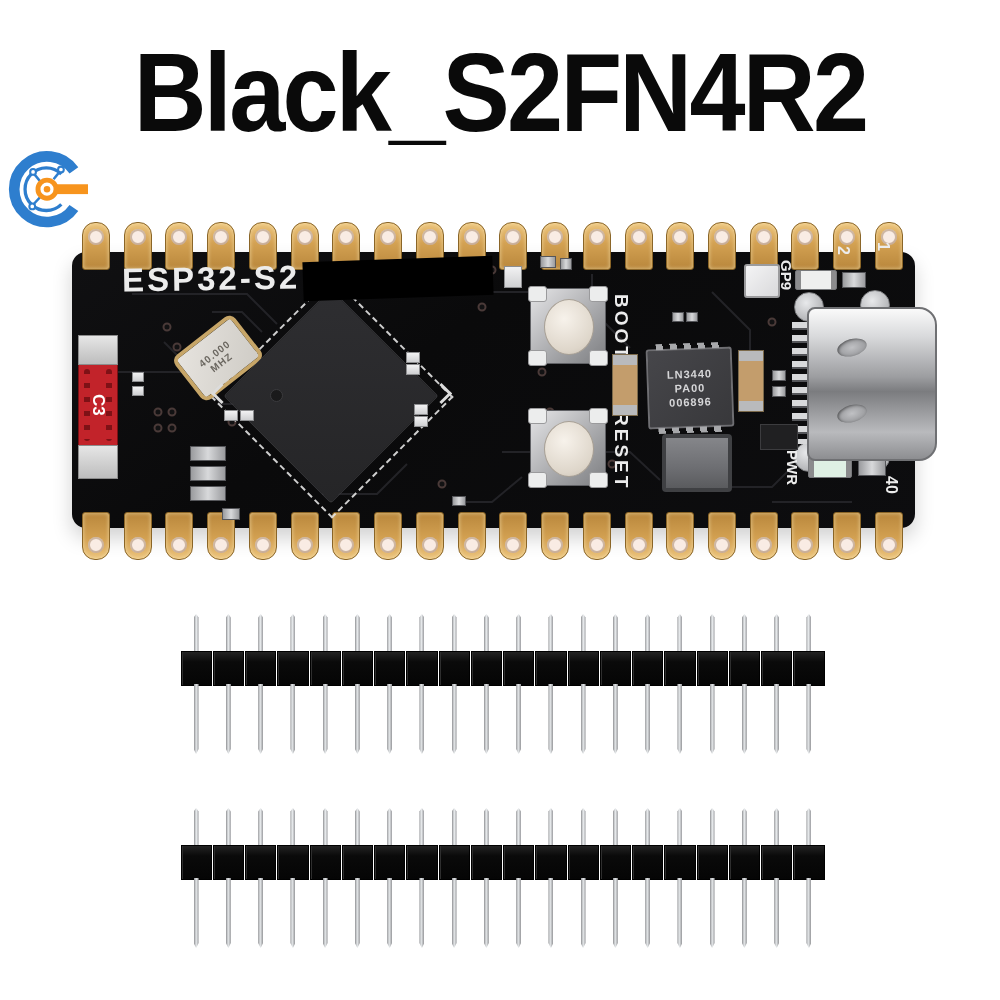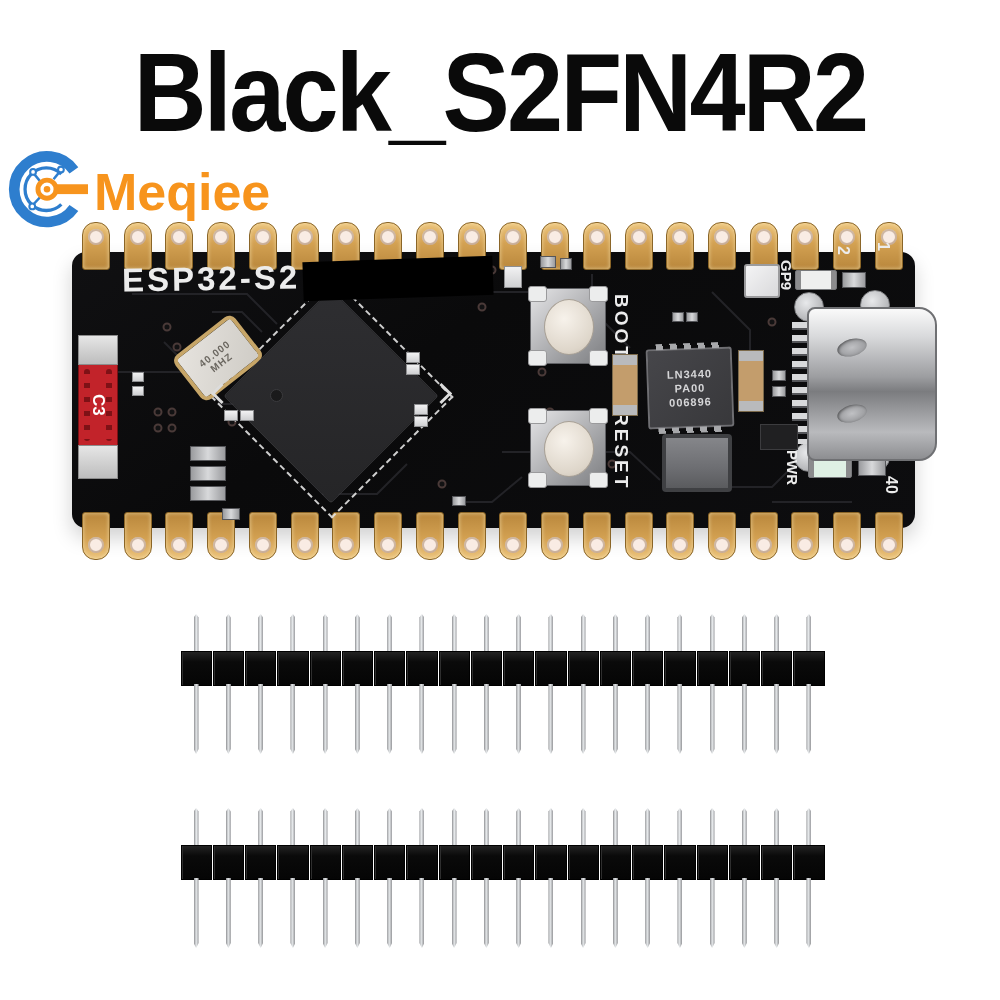--- a/index.html
+++ b/index.html
@@ -157,21 +157,20 @@
       <line x1="47" y1="49" x2="34" y2="33" stroke="#2e7ece" stroke-width="3"></line>
       <circle cx="33" cy="31" r="3.5" fill="#fff" stroke="#2e7ece" stroke-width="2.5"></circle>
       <line x1="47" y1="56" x2="33" y2="71" stroke="#2e7ece" stroke-width="3"></line>
       <circle cx="32" cy="73" r="3.5" fill="#fff" stroke="#2e7ece" stroke-width="2.5"></circle>
       <line x1="58" y1="40" x2="66" y2="30" stroke="#2e7ece" stroke-width="3"></line>
       <circle cx="67" cy="28" r="3.5" fill="#fff" stroke="#2e7ece" stroke-width="2.5"></circle>
       <rect x="56" y="46" width="44" height="12" fill="#f7941d"></rect>
       <circle cx="50" cy="52" r="11" fill="#fff" stroke="#f7941d" stroke-width="6"></circle>
       <circle cx="50" cy="52" r="4" fill="#f7941d"></circle>
     </svg>
-    <div class="brand-text">Meqiee</div>
   </div>
 
   <div class="board">
 
     <svg class="traces" width="843" height="276">
       <g fill="none" stroke="#232327" stroke-width="2">
         <path d="M60 42 H175 L205 72"></path>
           <path d="M42 120 H118 L150 152 H200"></path>
         <path d="M520 22 V58 L558 96"></path>
           <path d="M430 200 H558 L588 228"></path>

